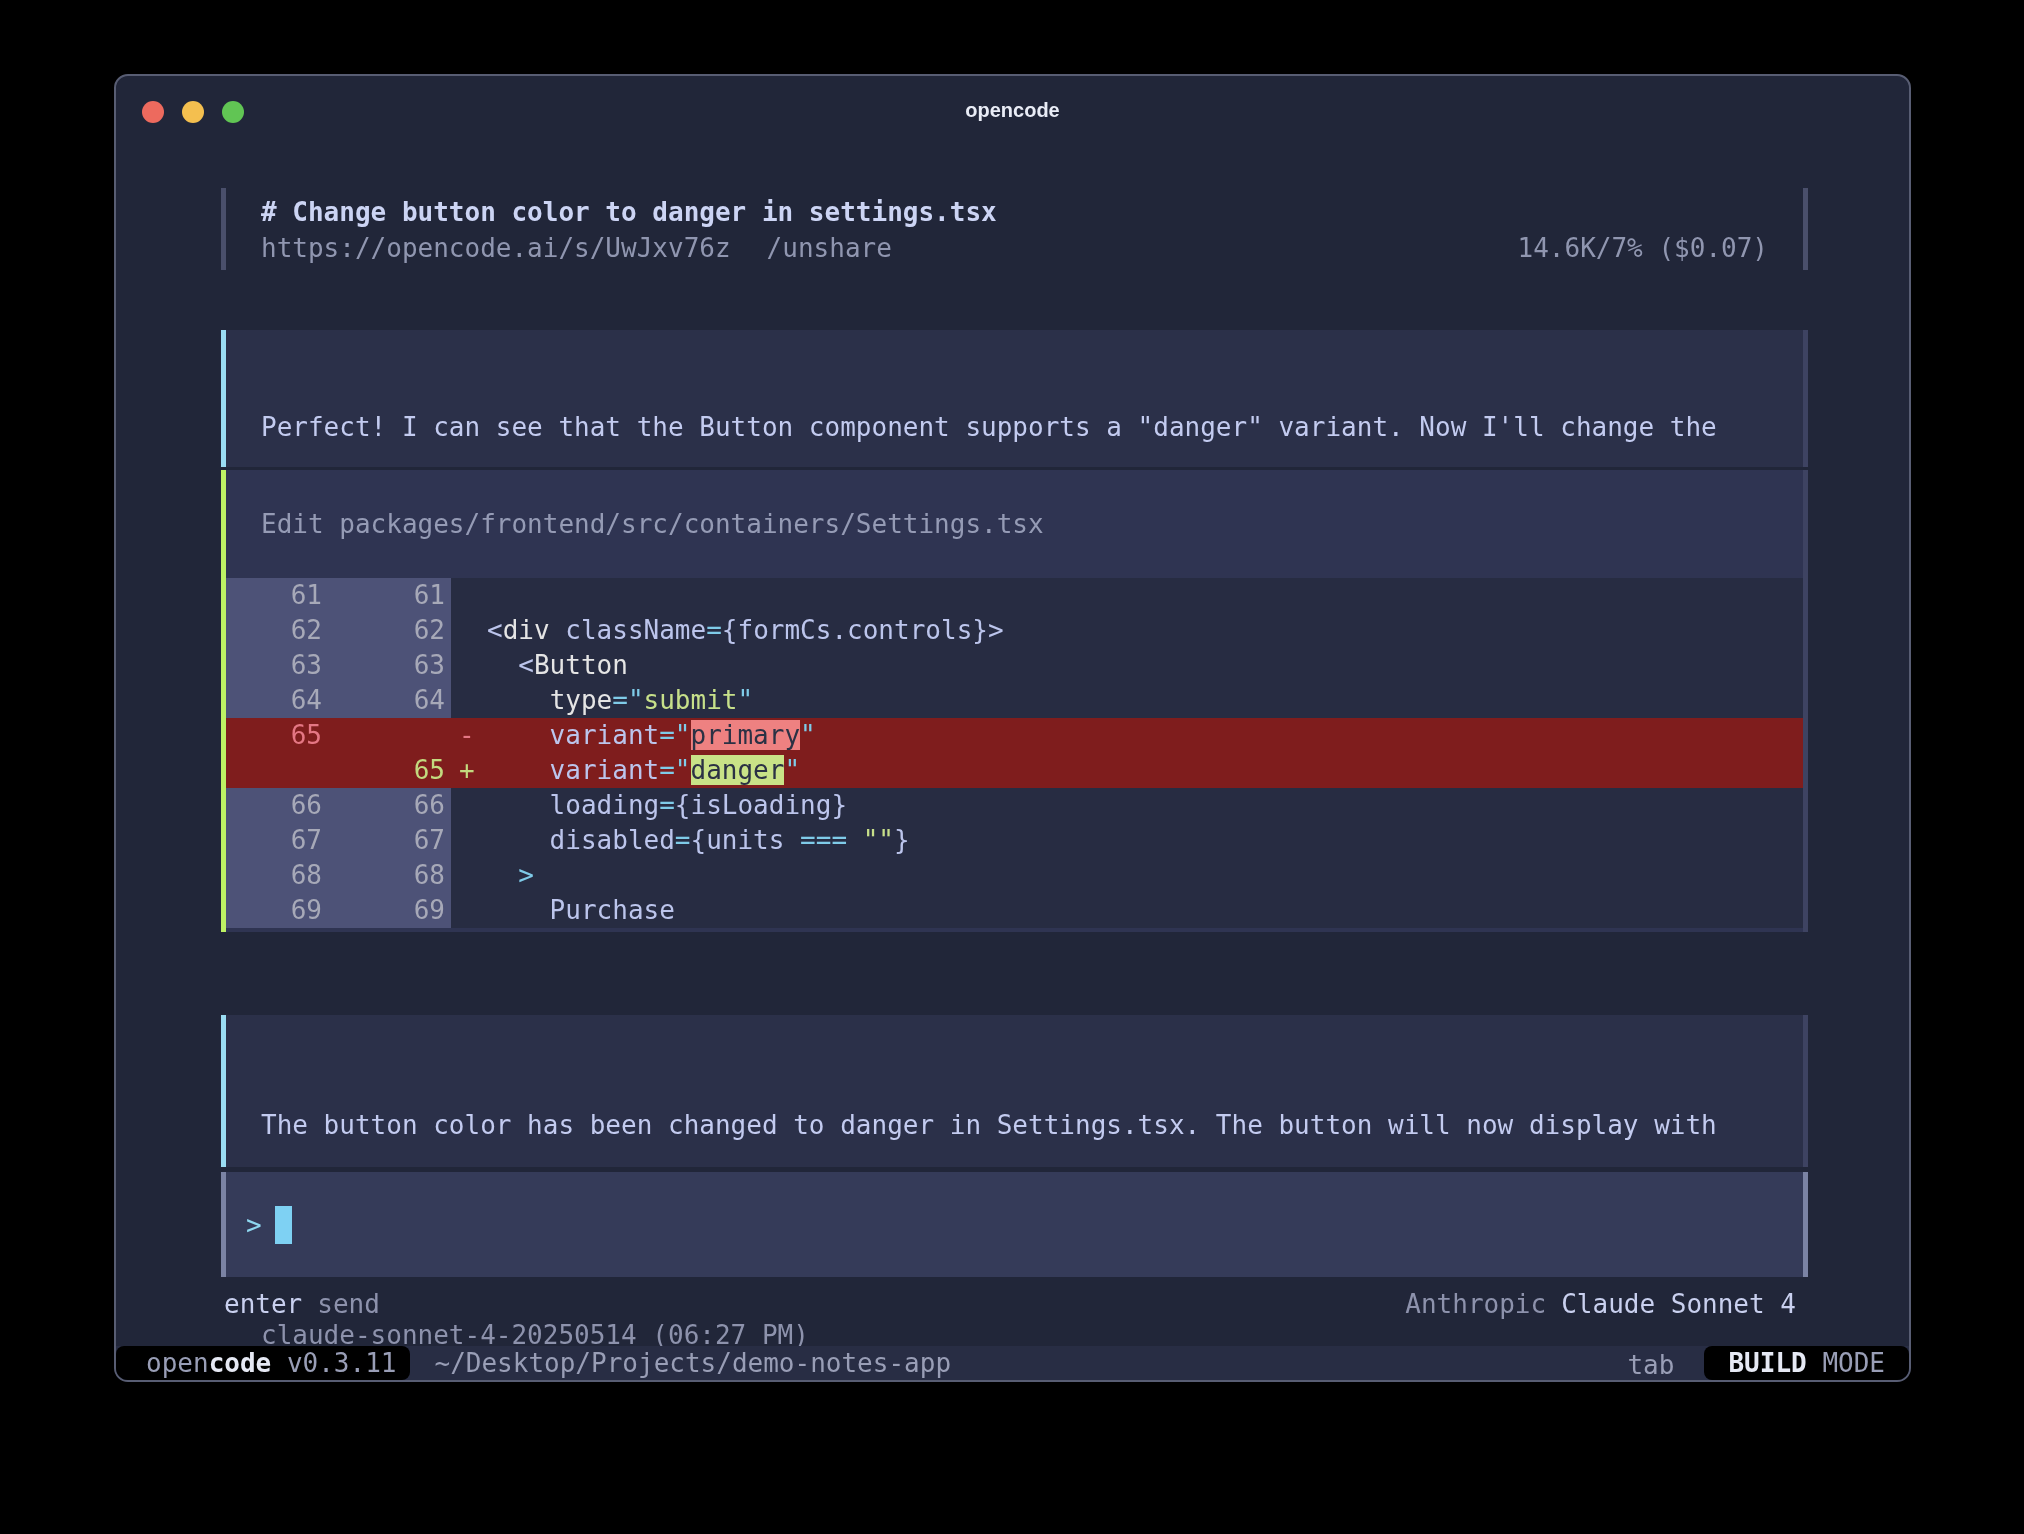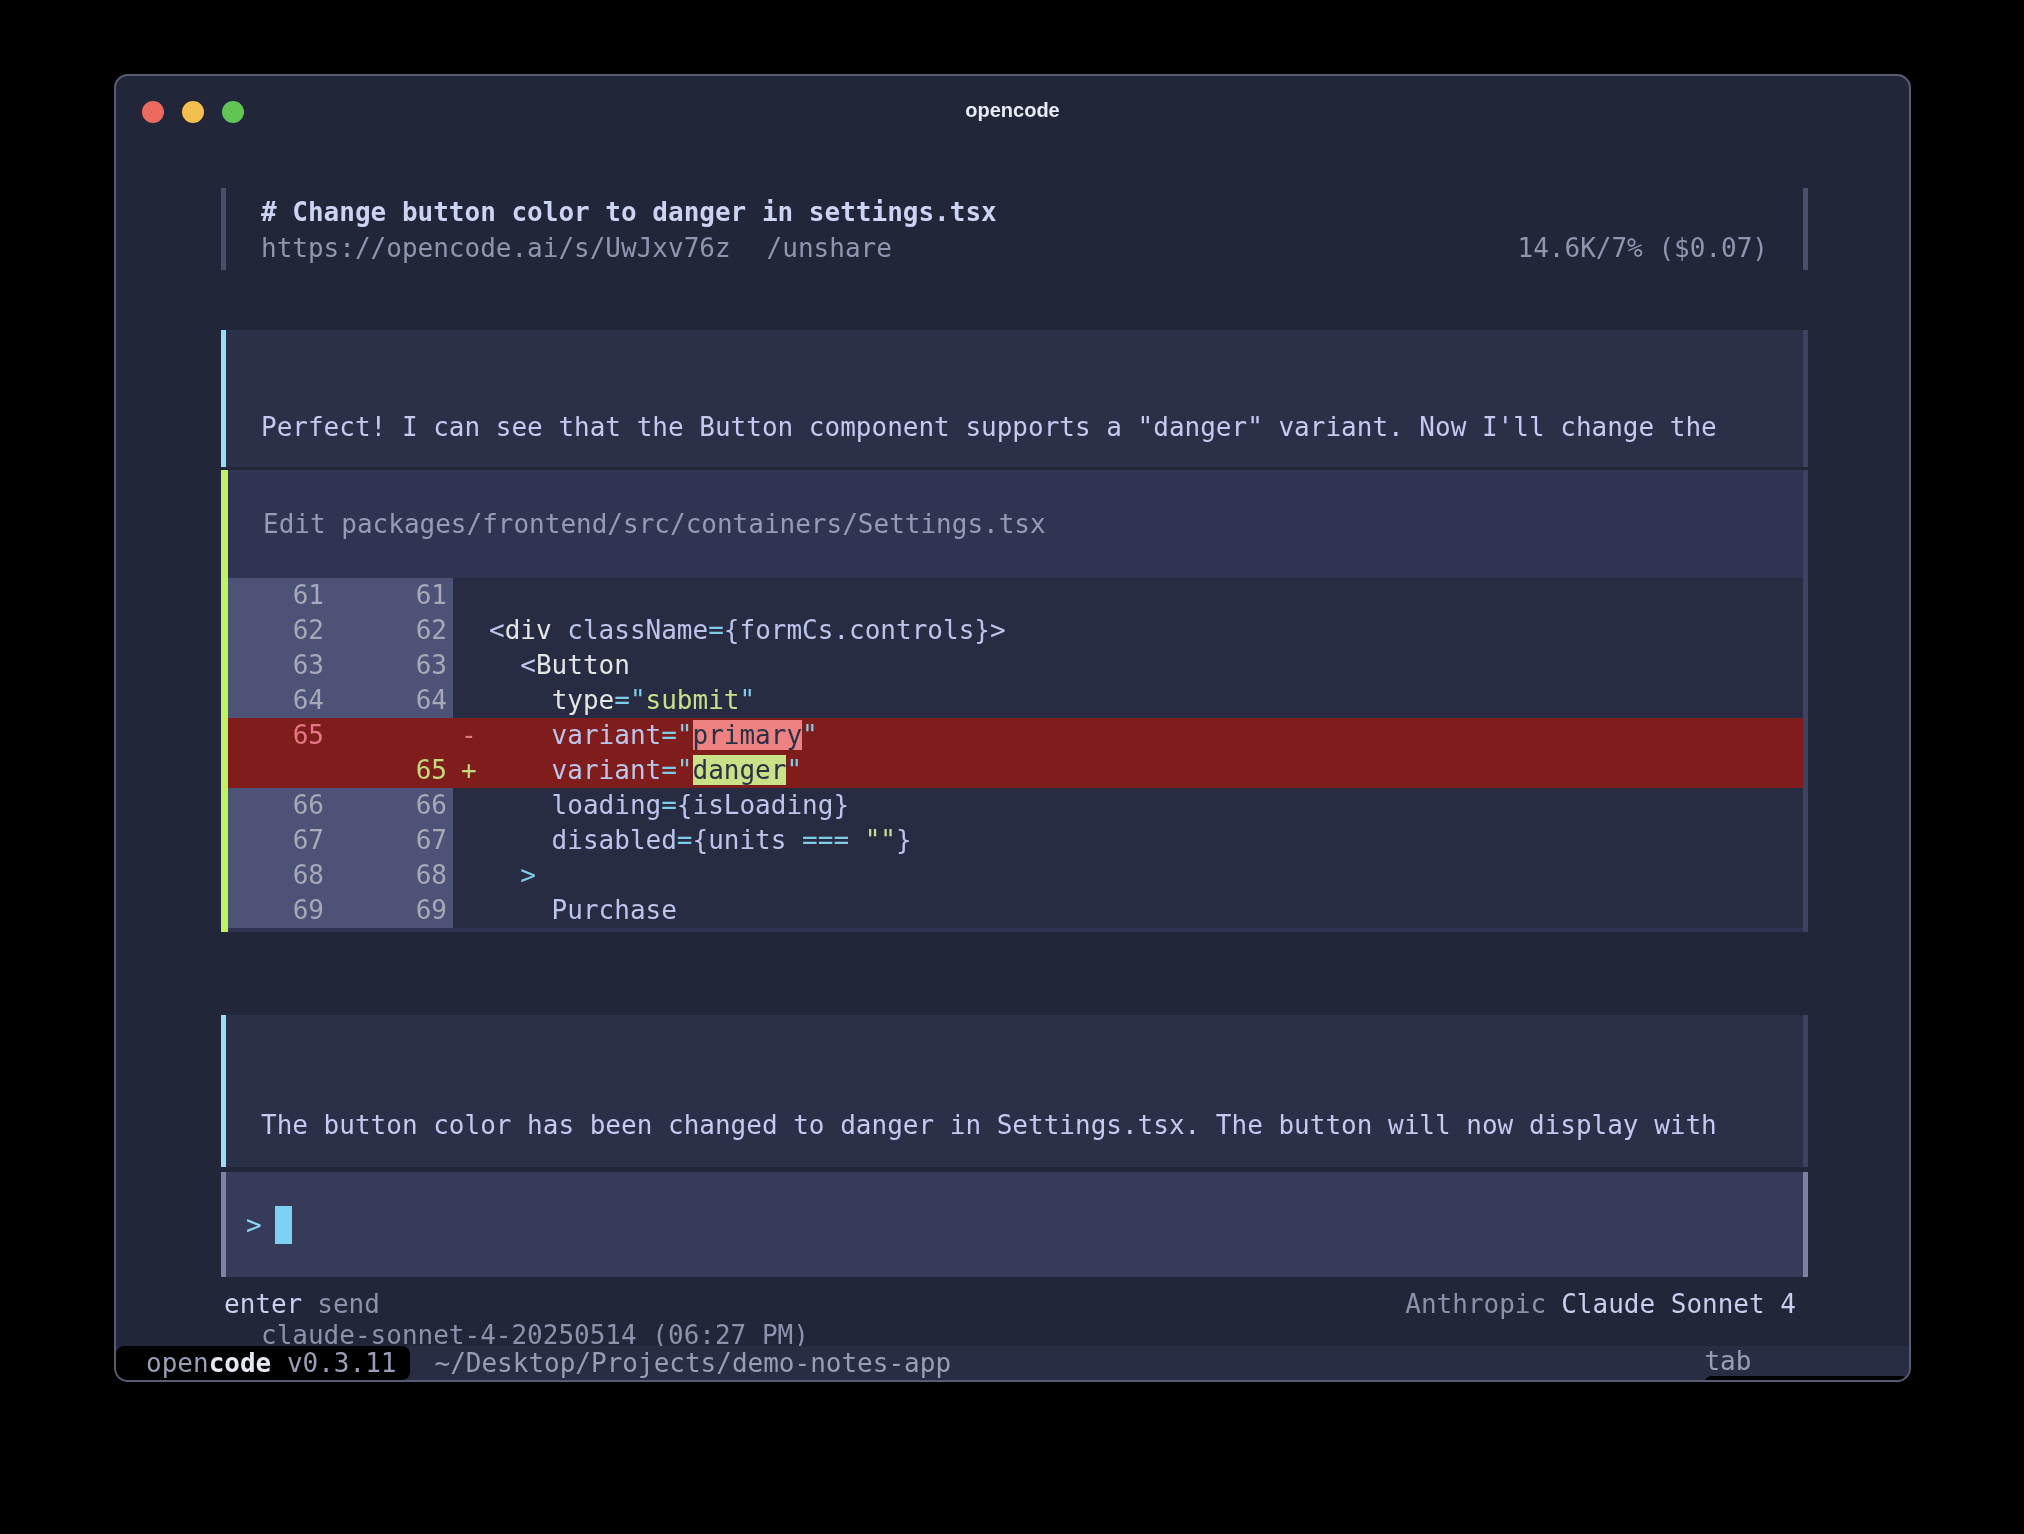--- a/index.html
+++ b/index.html
@@ -33,21 +33,21 @@
 
   
   .msg{background:#2b3049;border-left:5px solid #9adcf3;border-right:5px solid #3e4362;
        padding:10px 35px;line-height:35px;color:#c3cbf0;white-space:pre;margin-top:30px;}
   .msg .meta{color:#8d92ac;}
   #message1{top:224px;height:137px;}
   #message2{top:909px;height:152px;padding-top:23px;}
 
   
   .edit-card{top:394px;height:462px;background:#2f3452;
-             border-left:7px solid #bef264;border-right:5px solid #3e4362;padding:0;}
+             border-left:5px solid #bef264;border-right:5px solid #3e4362;padding:0;}
   .edit-title{height:108px;display:flex;align-items:center;padding-left:35px;color:#959bb5;}
   .diff{width:100%;}
   .drow{display:flex;height:35px;line-height:35px;}
   .drow .dold{width:100px;text-align:right;padding-right:4px;box-sizing:border-box;flex:none;}
   .drow .dnew{width:125px;text-align:right;padding-right:6px;box-sizing:border-box;flex:none;}
   .drow .dmark{width:36px;padding-left:8px;box-sizing:border-box;flex:none;}
   .drow .dcode{white-space:pre;flex:1;}
   .drow.ctx{background:#272c42;}
   .drow.ctx .dold,.drow.ctx .dnew{background:#4d5277;color:#a7a9b8;}
   .drow.del,.drow.add{background:#7f1d1d;}
@@ -75,21 +75,21 @@
 
   
   .statusbar{position:absolute;bottom:0;left:0;right:0;height:34px;background:#282d44;
              border-radius:0 0 12px 12px;display:flex;align-items:center;font-size:26px;
              overflow:hidden;white-space:pre;}
   .sb-seg{background:#000000;height:100%;line-height:34px;flex:none;border-radius:8px;}
   .sb-brand{padding:0 14px 0 30px;}
   .sb-open,.sb-ver,.sb-path,.sb-tab,.sb-mode-rest{color:#999eb6;}
   .sb-code,.sb-mode-main{color:#e6e9f4;font-weight:bold;}
   .sb-path{margin-left:24px;}
-  .sb-right{margin-left:auto;display:flex;align-items:flex-start;height:100%;flex-direction:column;}
+  .sb-right{margin-left:auto;display:flex;align-items:flex-end;height:100%;}
   .sb-tab{margin-right:30px;}
   .sb-mode{padding:0 24px;}
 </style>
 </head>
 <body>
 
 <div class="page">
   <div class="window">
 
     <div class="titlebar">

